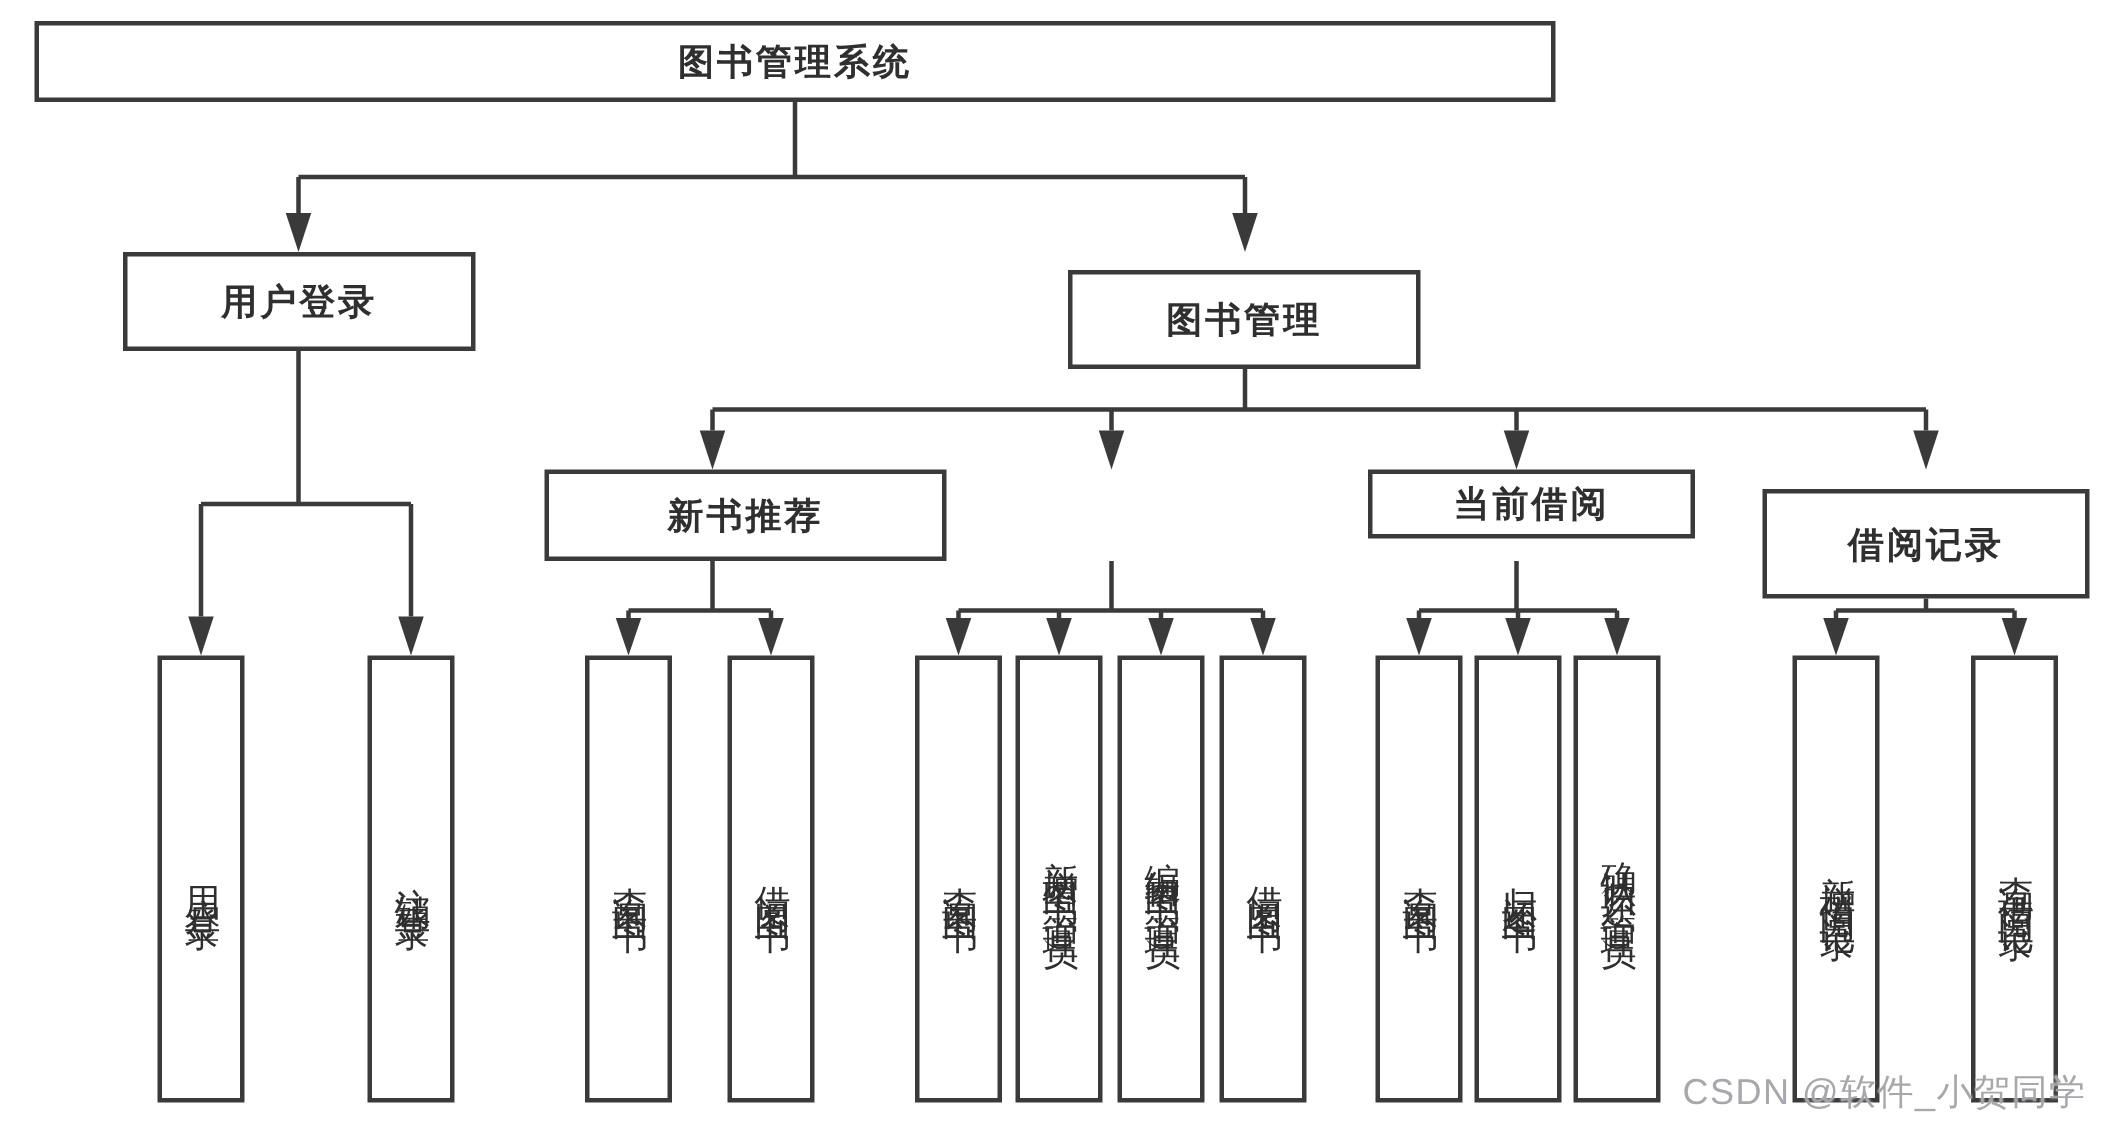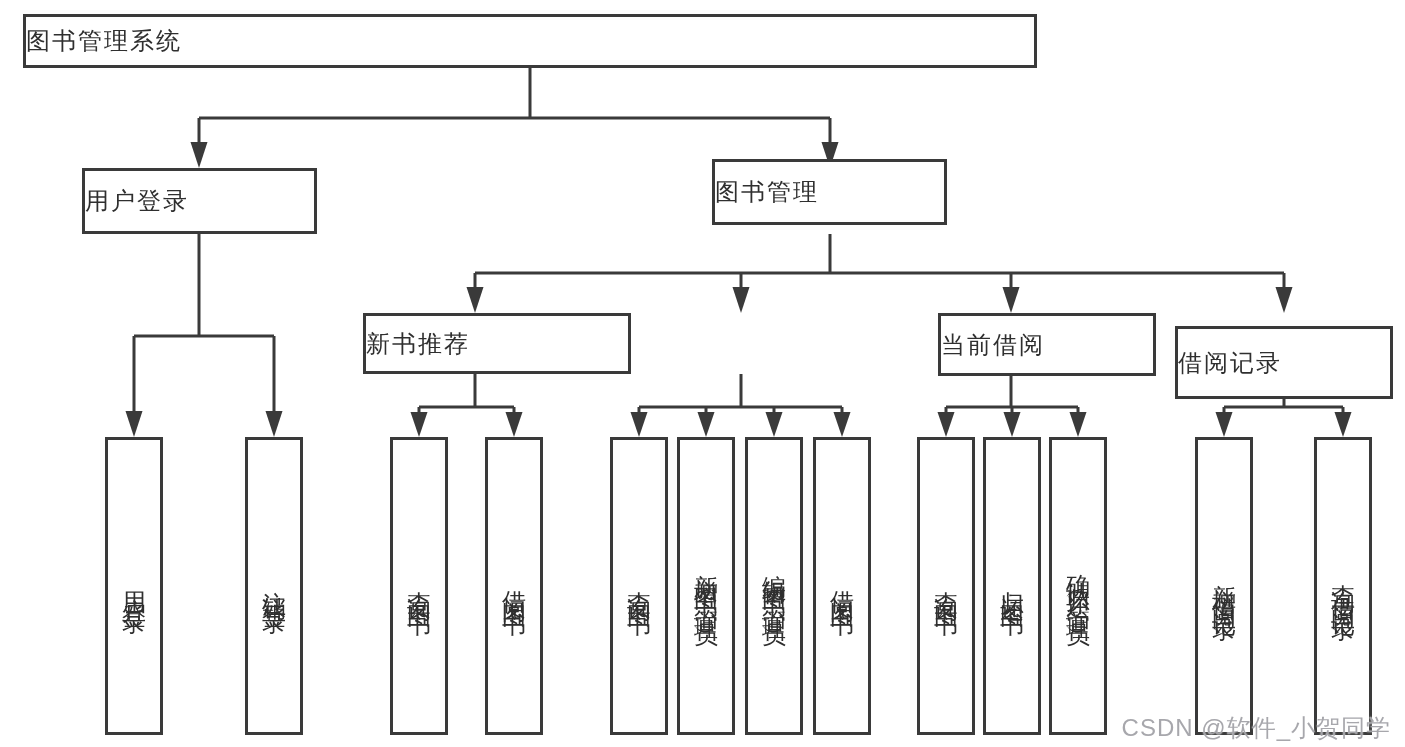--- a/index.html
+++ b/index.html
@@ -31,24 +31,26 @@
     fill:var(--line);
     stroke:none;
   }
   .hbox{
     position:absolute;
     box-sizing:border-box;
     border:3px solid var(--line);
     background:#fff;
     display:flex;
     align-items:center;
+    justify-content:center;
     font-size:24px;
     letter-spacing:2px;
     color:var(--ink);
     white-space:nowrap;
+    font-weight:bold;
   }
   .vbox{
     position:absolute;
     box-sizing:border-box;
     top:437px;
     width:58px;
     height:298px;
     border:3px solid var(--line);
     background:#fff;
     display:flex;
@@ -123,28 +125,28 @@
     </g>
   </svg>
 
   <div class="hbox" style="left:23px;top:14px;width:1014px;height:54px">
     <span>图书管理系统</span>
   </div>
 
   <div class="hbox" style="left:82px;top:168px;width:235px;height:66px">
     <span>用户登录</span>
   </div>
-  <div class="hbox" style="left:712px;top:159px;width:235px;height:66px">
+  <div class="hbox" style="left:712px;top:180px;width:235px;height:66px">
     <span>图书管理</span>
   </div>
 
   <div class="hbox" style="left:363px;top:313px;width:268px;height:61px">
     <span>新书推荐</span>
   </div>
-  <div class="hbox" style="left:938px;top:313px;width:218px;height:63px">
+  <div class="hbox" style="left:912px;top:313px;width:218px;height:46px">
     <span>当前借阅</span>
   </div>
   <div class="hbox" style="left:1175px;top:326px;width:218px;height:73px">
     <span>借阅记录</span>
   </div>
 
   <div class="vbox" style="left:105px">
     <span>用户登录</span>
   </div>
   <div class="vbox" style="left:245px">

